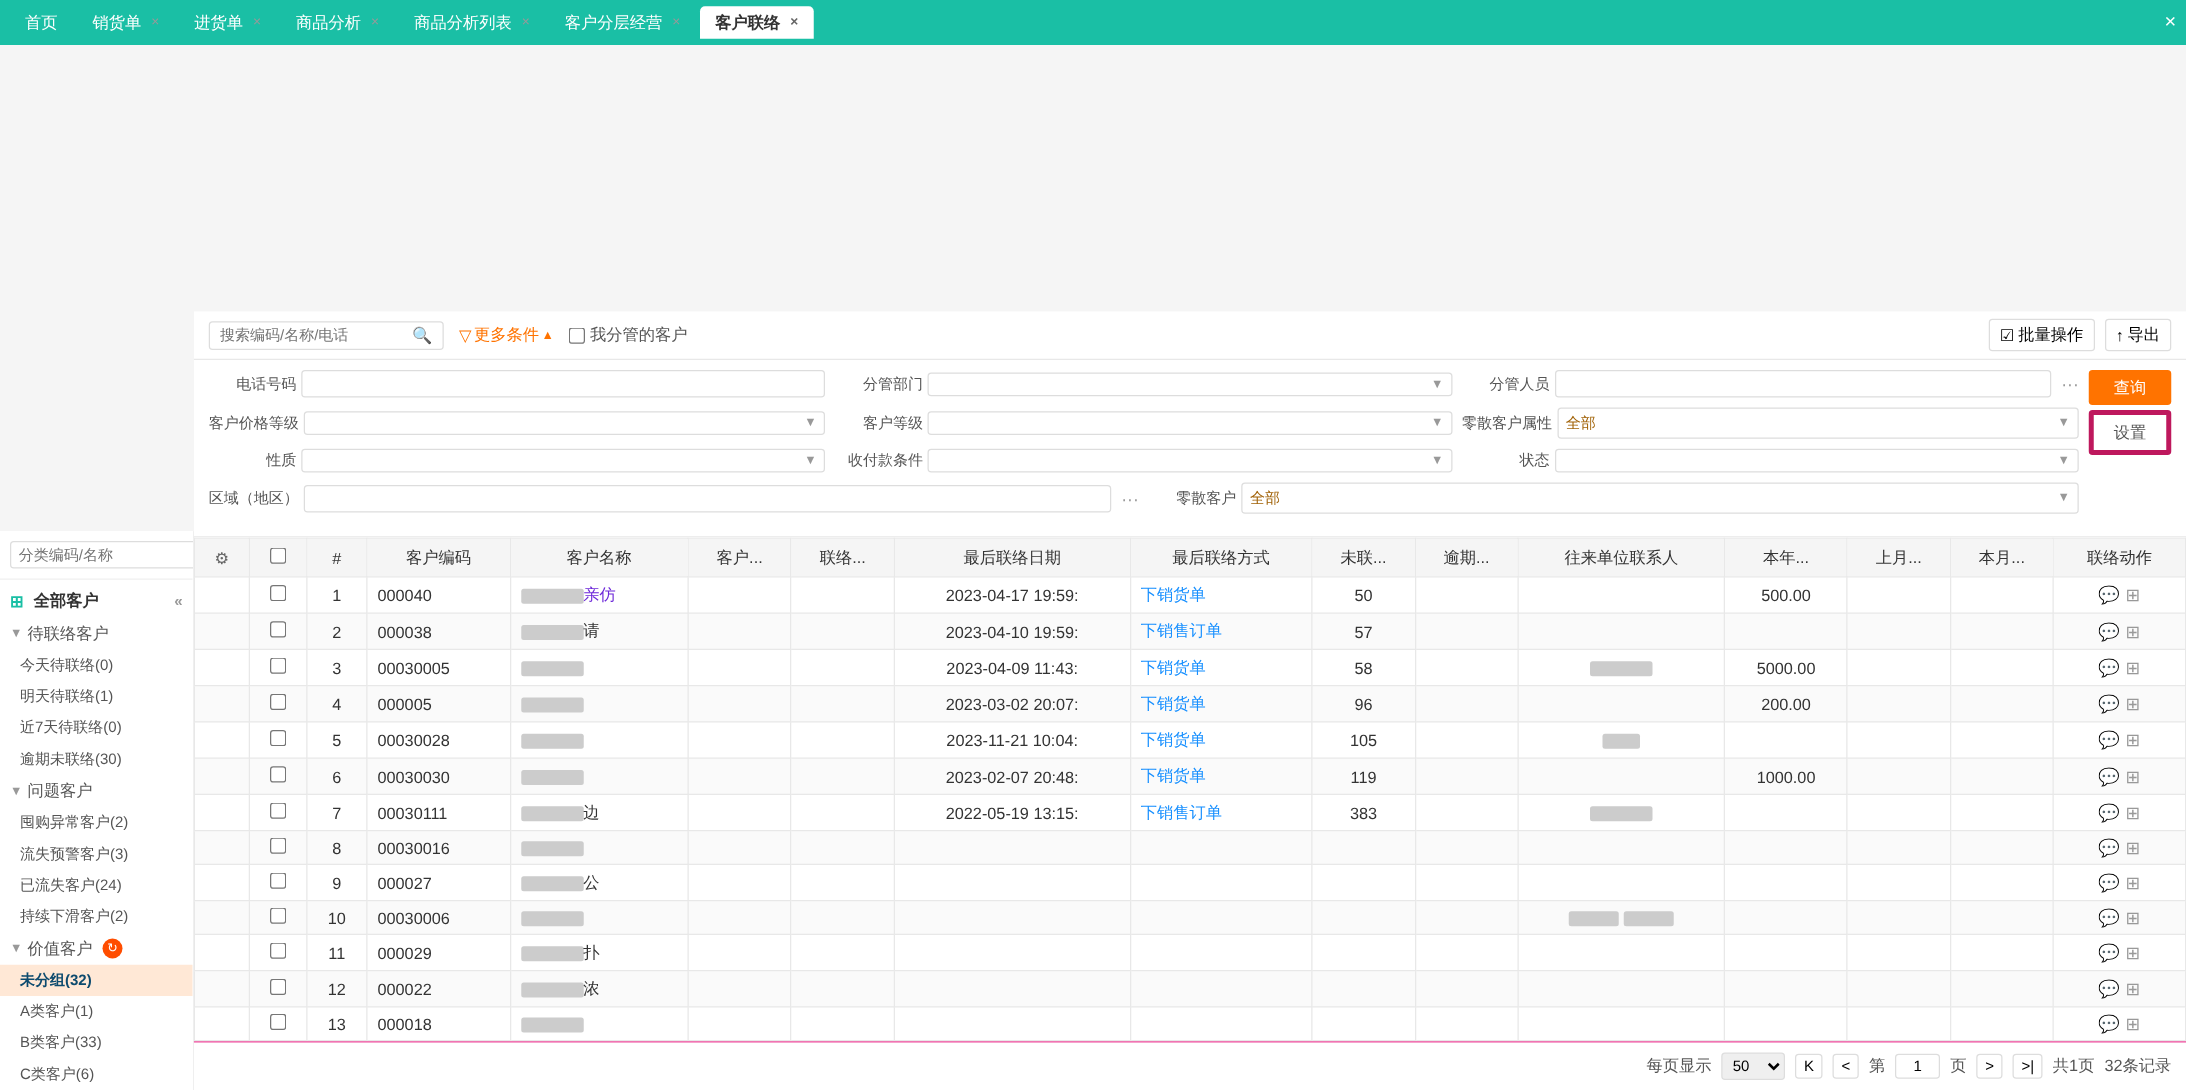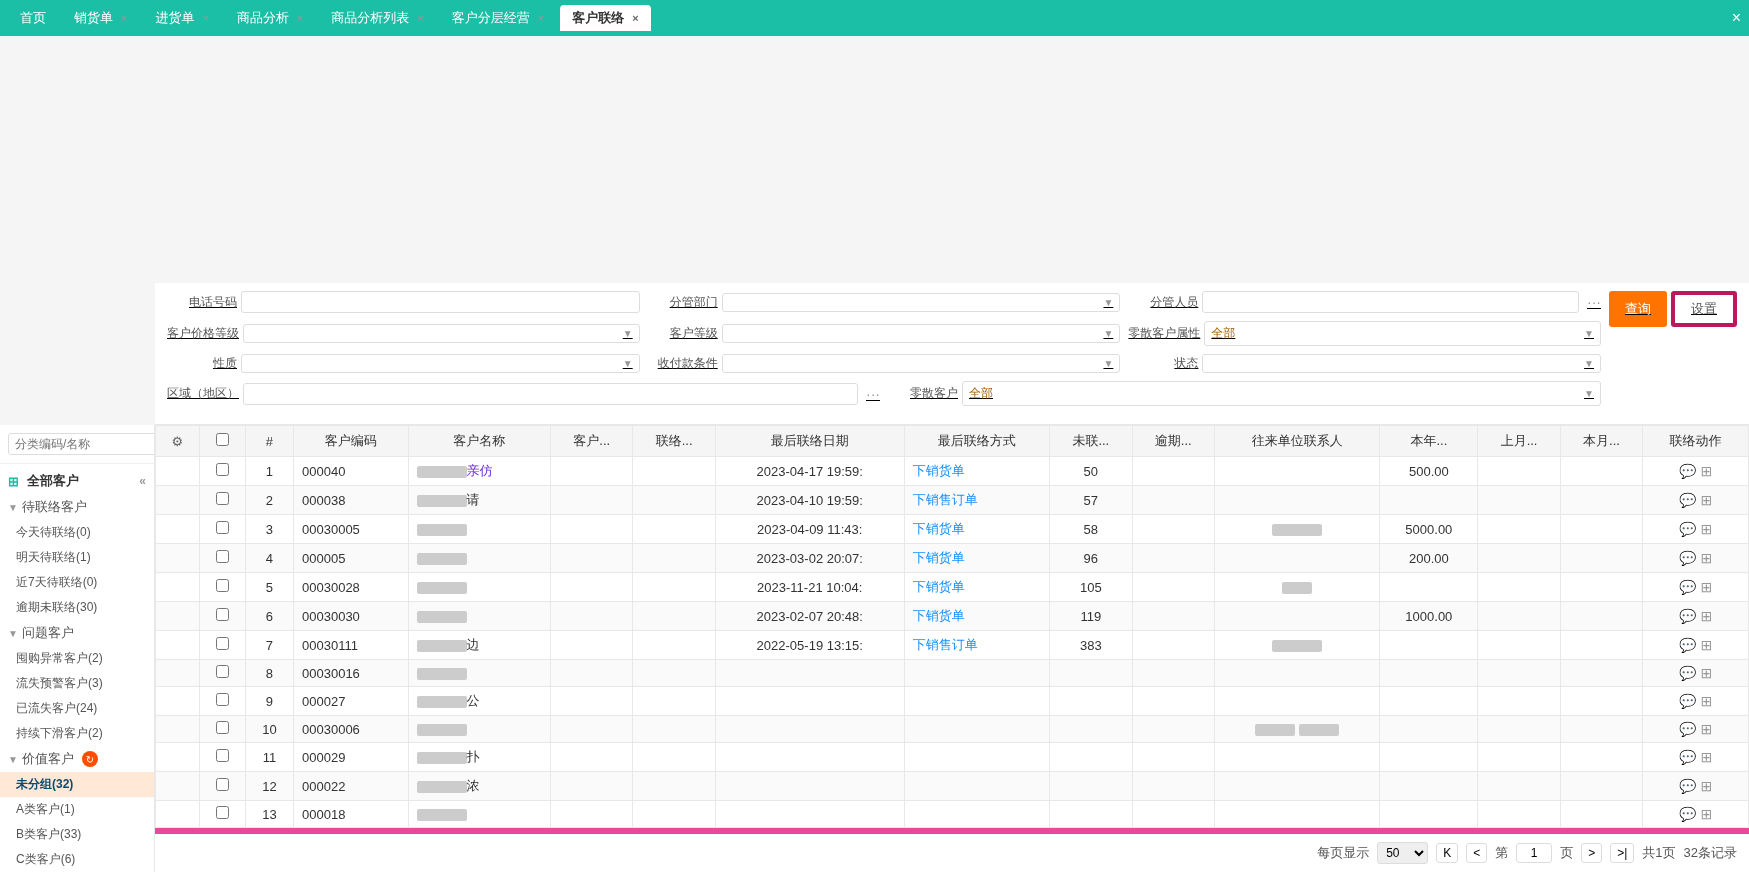--- a/index.html
+++ b/index.html
@@ -109,21 +109,21 @@
     .adv-field-select .caret { color: #999; font-size: 10px; }
 
     .btn-query {
       background: #ff7300; color: #fff; border: none; border-radius: 3px;
       padding: 5px 16px; cursor: pointer; font-size: 13px;
     }
     .btn-reset {
       background: #fff; color: #555; border: 4px solid #be185d; border-radius: 3px;
       padding: 5px 16px; cursor: pointer; font-size: 13px;
     }
-    .btn-group-right { display: flex; gap: 4px; margin-left: 8px; }
+    .btn-group-right { display: flex; flex-direction: column; gap: 4px; margin-left: 8px; }
 
     
     .table-container { flex: 1; overflow: auto; background: #fff; margin: 0; }
     table { width: 100%; border-collapse: collapse; font-size: 12px; }
     thead tr { background: #f5f5f5; }
     thead th {
       border: 1px solid #e8e8e8; padding: 6px 8px;
       text-align: center; font-weight: normal; color: #333;
       white-space: nowrap; position: sticky; top: 0; background: #f5f5f5; z-index: 1;
     }
@@ -139,21 +139,21 @@
     .action-icons { display: flex; gap: 4px; justify-content: center; }
     .action-icon { color: #999; cursor: pointer; font-size: 14px; }
     .blur-text {
       display: inline-block; background: #ccc; border-radius: 2px;
       color: transparent; min-width: 60px; height: 12px; vertical-align: middle;
     }
 
     
     .table-footer {
       display: flex; align-items: center; justify-content: flex-end;
-      padding: 8px 12px; background: #fff; border-top: 6px solid #ec4899;
+      padding: 8px 12px; background: #fff; border-top: 1px solid #ec4899;
       gap: 8px; font-size: 12px; color: #555;
     }
     .page-size-select { border: 1px solid #ddd; border-radius: 3px; padding: 2px 4px; font-size: 12px; }
     .page-btn { border: 1px solid #ddd; background: #fff; border-radius: 3px; padding: 2px 6px; cursor: pointer; font-size: 12px; }
     .page-input { border: 1px solid #ddd; border-radius: 3px; padding: 2px 6px; width: 36px; text-align: center; font-size: 12px; }
   </style>
 </head>
 <body>
 
 <div class="top-nav">
@@ -227,23 +227,48 @@
       <span style="background:#ff4d00;color:#fff;border-radius:50%;width:16px;height:16px;display:inline-flex;align-items:center;justify-content:center;font-size:10px;margin-left:4px;">↻</span>
     </div>
     <div class="sidebar-item active">未分组(32)</div>
     <div class="sidebar-item">A类客户(1)</div>
     <div class="sidebar-item">B类客户(33)</div>
     <div class="sidebar-item">C类客户(6)</div>
   </div>
 
   <div class="content-area">
 
+    <div class="filter-bar">
+      <div class="filter-search-input">
+        <input type="text" style="width: 150px;" placeholder="搜索编码/名称/电话">
+        <span style="color:#1abfa5;cursor:pointer;">🔍</span>
+      </div>
+      <div class="filter-more">
+        <span style="color:#ff7300;">▽</span>
+        <span>更多条件</span>
+        <span style="font-size:10px;">▲</span>
+      </div>
+      <div class="filter-checkbox">
+        <input type="checkbox" style="">
+        <span>我分管的客户</span>
+      </div>
+      <div class="filter-bar-right">
+        <div class="btn-batch">
+          <span>☑</span>
+          <span>批量操作</span>
+        </div>
+        <div class="btn-export">
+          <span>↑</span>
+          <span>导出</span>
+        </div>
+      </div>
+    </div>
 
     <div class="adv-filter">
-      <div style="display:flex;gap:0;align-items:flex-start;text-decoration:underline;">
+      <div style="display:flex;gap:0;align-items:flex-start;">
         <div style="flex:1;">
 
           <div class="adv-filter-row">
             <div class="adv-field">
               <label>电话号码</label>
               <input type="text" style="">
             </div>
             <div class="adv-field">
               <label>分管部门</label>
               <div class="adv-field-select">

